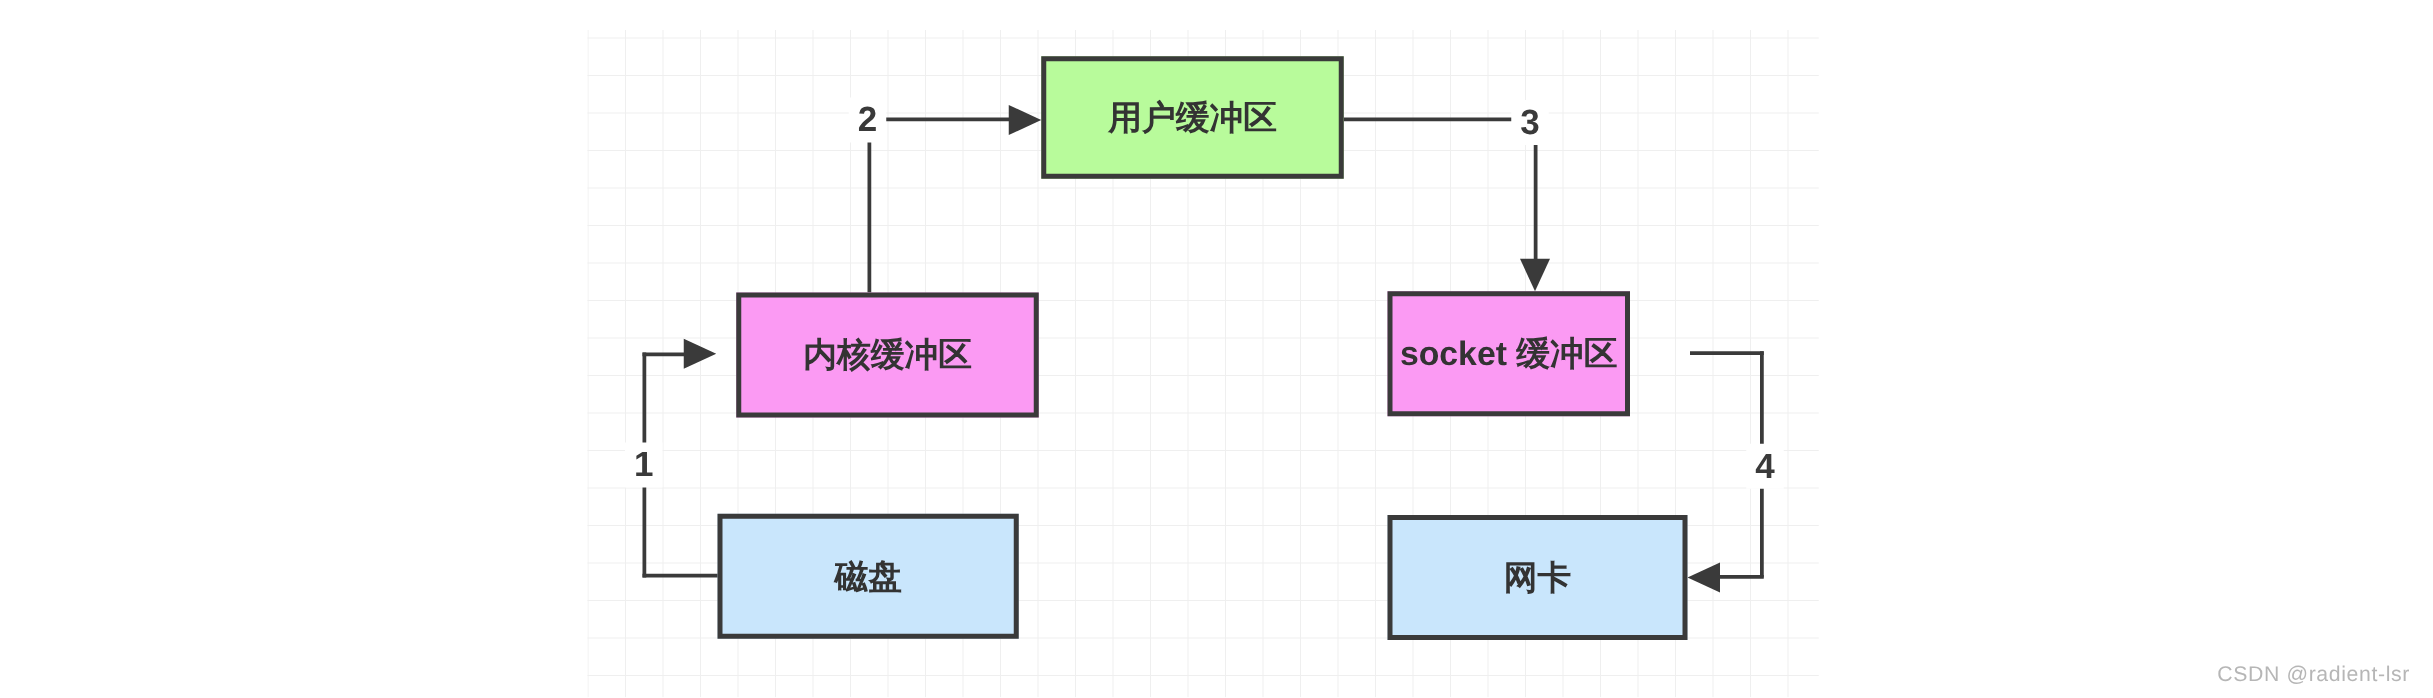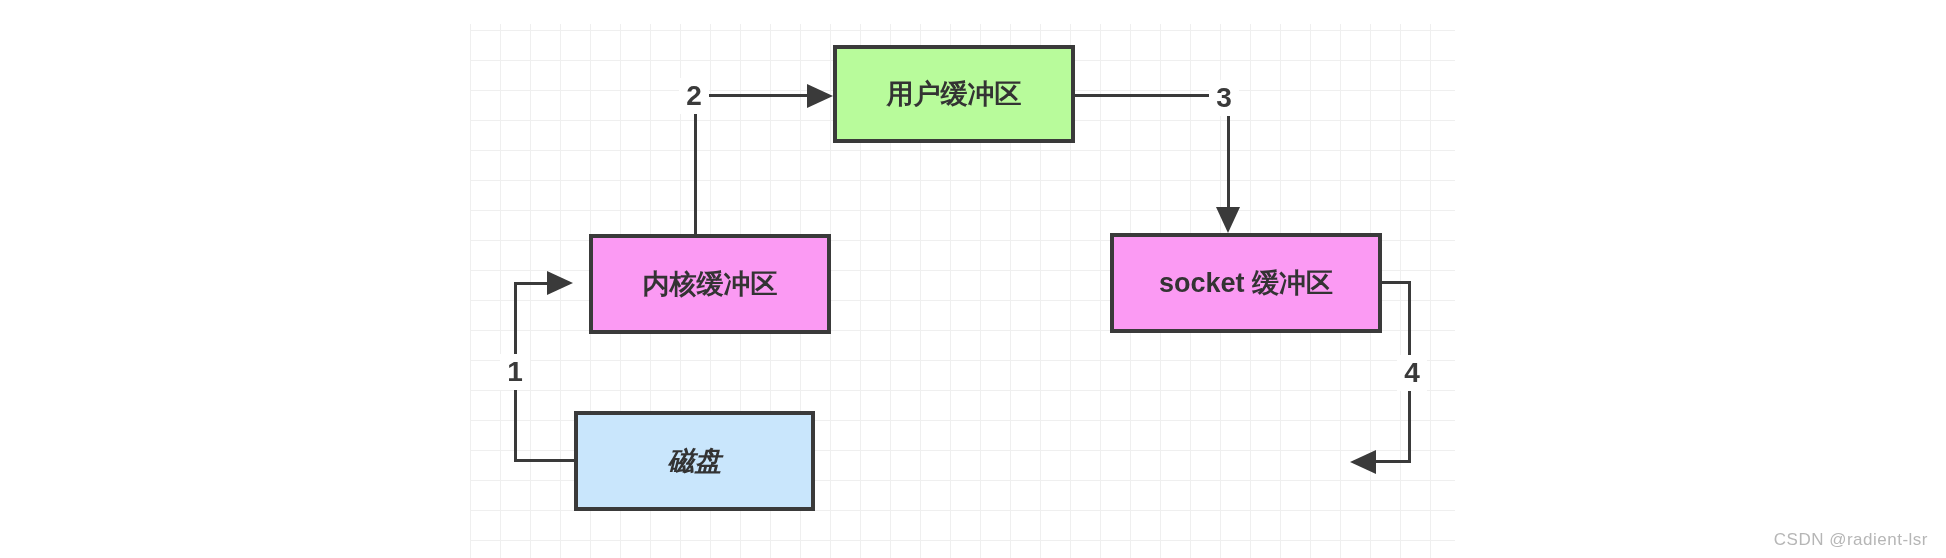--- a/index.html
+++ b/index.html
@@ -24,21 +24,21 @@
     position:absolute;
     box-sizing:border-box;
     border:4px solid #3a3a3a;
     display:flex;align-items:center;justify-content:center;
     font-weight:bold;font-size:27px;color:#333333;
     text-align:center;
     z-index:3;
   }
   #node-user-buffer  {left:833px; top:45px;  width:242px;height:98px; }
   #node-kernel-buffer{left:573px; top:234px; width:242px;height:100px;}
-  #node-socket-buffer{left:1110px;top:233px; width:272px;height:100px;}
+  #node-socket-buffer{left:1110px;top:233px; width:194px;height:100px;}
   #node-disk         {left:574px; top:411px; width:241px;height:100px;}
   #node-nic          {left:1110px;top:412px; width:240px;height:100px;}
   
   .seg{position:absolute;background:#3a3a3a;z-index:1;}
   
   .head{position:absolute;width:0;height:0;z-index:2;}
   .head-right{border-top:12px solid transparent;border-bottom:12px solid transparent;border-left:26px solid #3a3a3a;}
   .head-left {border-top:12px solid transparent;border-bottom:12px solid transparent;border-right:26px solid #3a3a3a;}
   .head-down {border-left:12px solid transparent;border-right:12px solid transparent;border-top:26px solid #3a3a3a;}
   
@@ -110,19 +110,22 @@
 
   <div class="node" id="node-user-buffer" style="background-color: rgb(184, 251, 155);">
     <span>用户缓冲区</span>
   </div>
   <div class="node" id="node-kernel-buffer" style="background-color: rgb(251, 154, 243); margin-left: 16px;">
     <span>内核缓冲区</span>
   </div>
   <div class="node" id="node-socket-buffer" style="background-color: rgb(251, 154, 243);">
     <span>socket 缓冲区</span>
   </div>
-  <div class="node" id="node-disk" style="background-color: rgb(201, 230, 252); font-style: italic;">
+  <div class="node" id="node-disk" style="background-color: rgb(201, 230, 252);">
     <span>磁盘</span>
+  </div>
+  <div class="node" id="node-nic" style="background-color: rgb(201, 230, 252);">
+    <span>网卡</span>
   </div>
 
   <div class="watermark">CSDN @radient-lsr</div>
 
 </div>
 
 </body></html>

